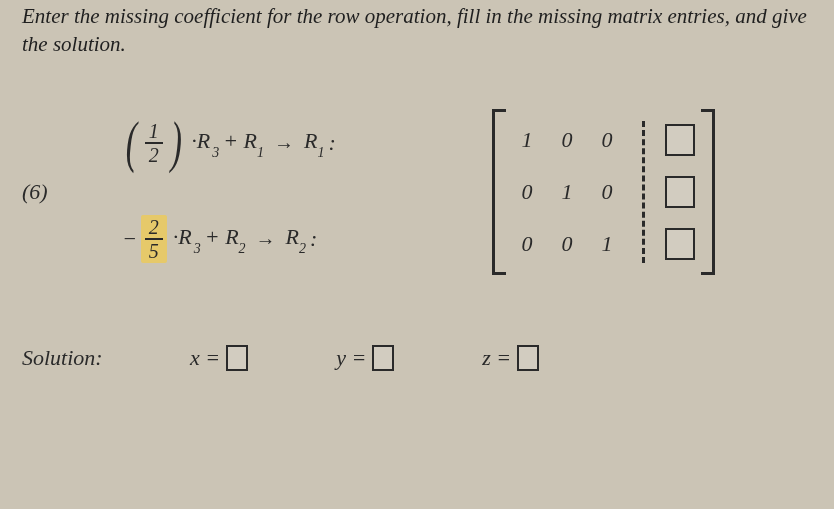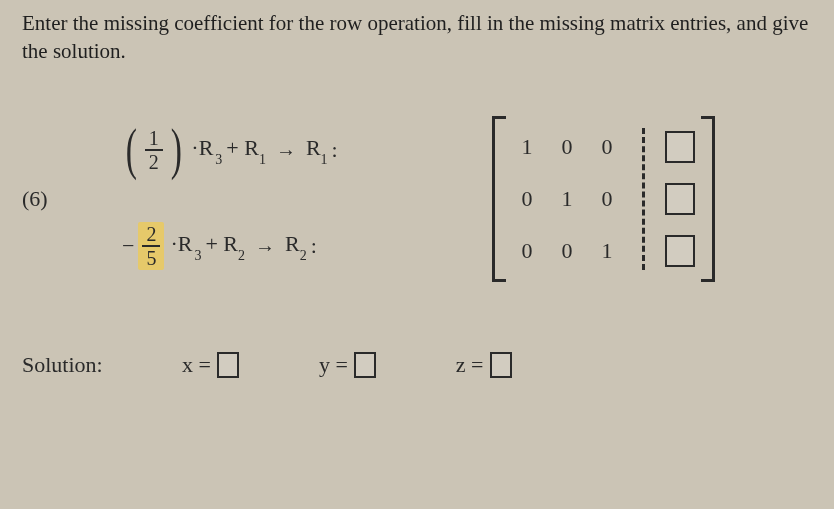--- a/index.html
+++ b/index.html
@@ -5,21 +5,22 @@
   * { box-sizing: border-box; margin: 0; padding: 0; }
   body {
     width: 834px; height: 509px;
     background: #cbc4b5;
     font-family: Georgia, 'Times New Roman', serif;
     color: #2a2a2a;
     position: relative;
     overflow: hidden;
   }
   .page {
-    padding: 9px 22px;
+    padding: 2px 22px;
+    font-style: italic;
   }
   .instructions {
     font-size: 21px;
     line-height: 1.35;
     font-weight: 500;
     color: #1f1f1f;
     max-width: 790px;
   }
   .problem-row {
     display: flex;
@@ -124,20 +125,21 @@
     width: 30px; height: 32px;
     border: 2px solid #2a2a2a;
     background: rgba(255,255,255,0.15);
   }
   .blank-box.sm { width: 22px; height: 26px; }
   .solution-row {
     display: flex;
     align-items: center;
     margin-top: 70px;
     font-size: 22px;
+    gap: 8px;
   }
   .sol-label { width: 110px; }
   .sol-group { display: flex; align-items: center; gap: 6px; margin-right: 80px; }
   .sol-group:last-child { margin-right: 0; }
 </style>
 </head>
 <body>
 
 <div class="page">
   <div class="instructions">Enter the missing coefficient for the row operation, fill in the missing matrix entries, and give the solution.</div>

